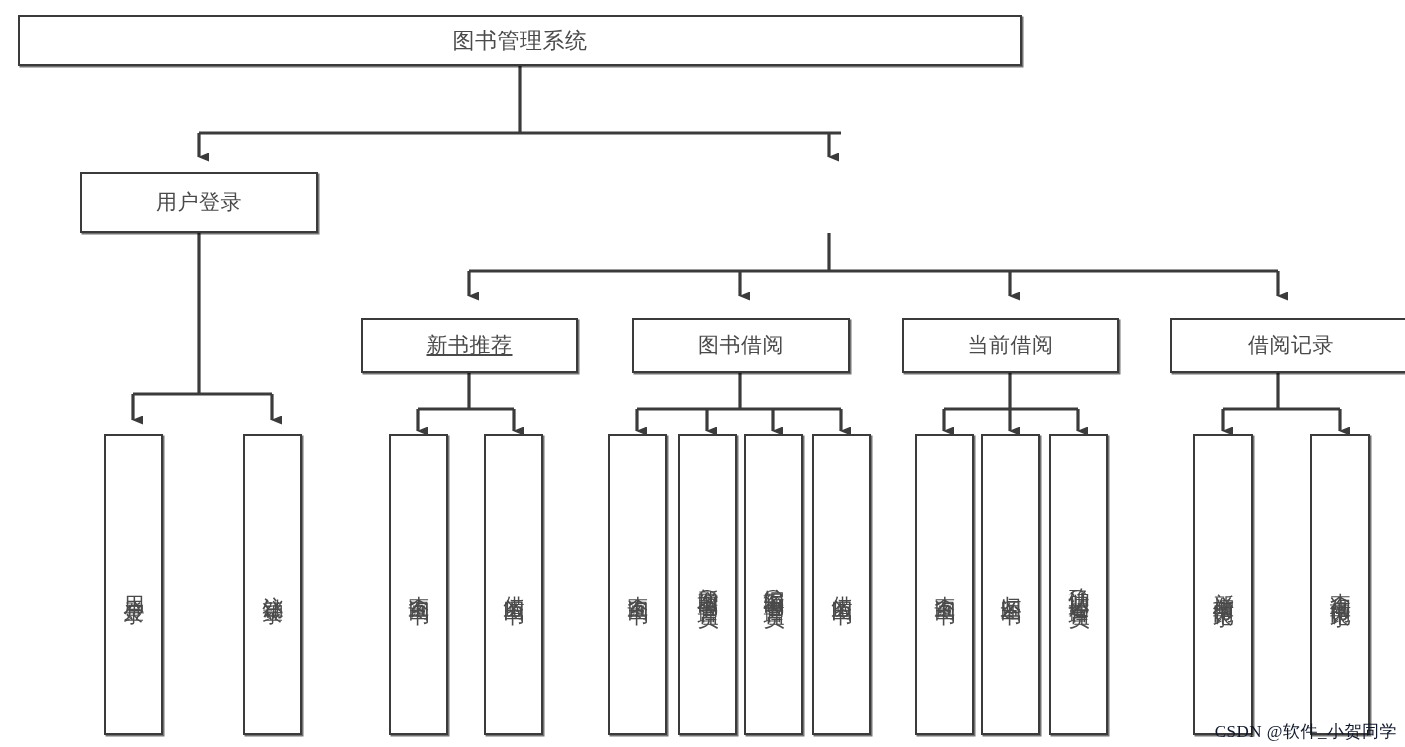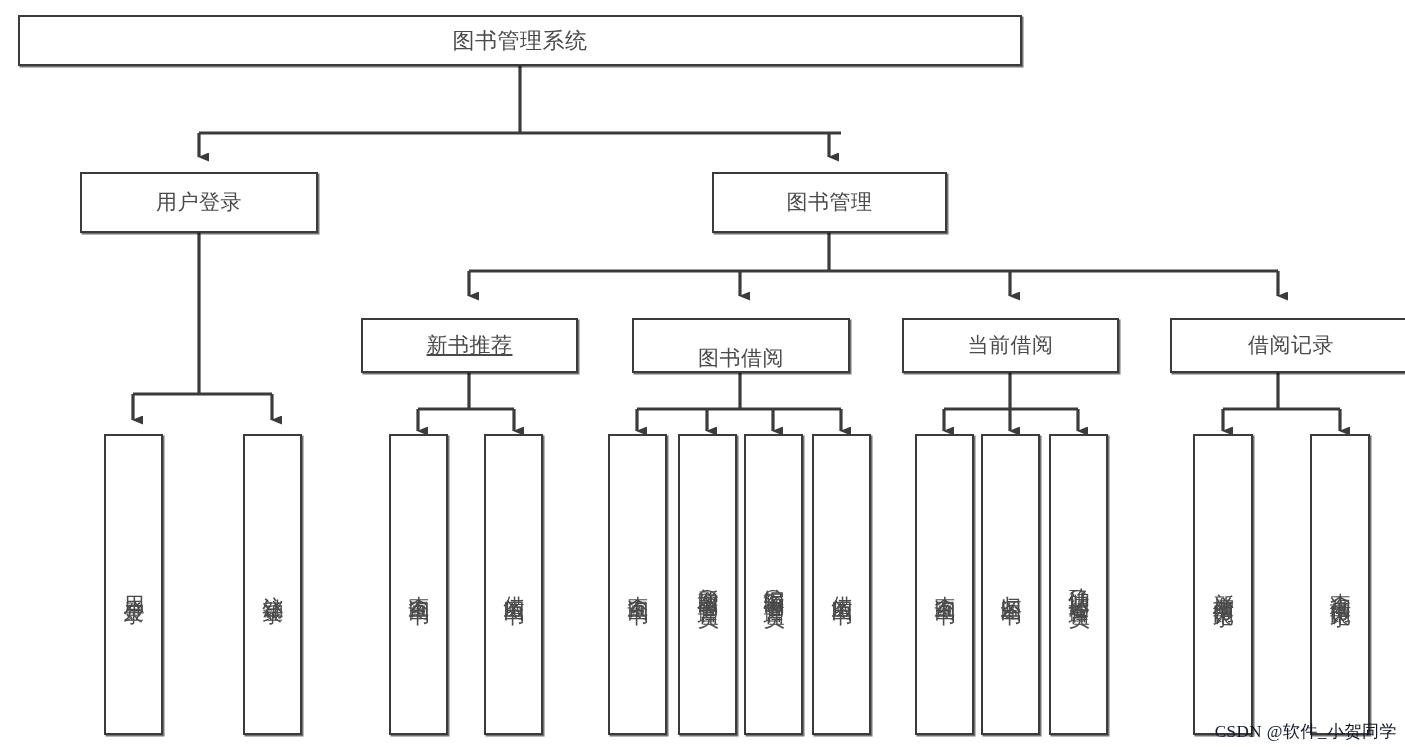--- a/index.html
+++ b/index.html
@@ -133,29 +133,26 @@
   </svg>
 
   <div class="node horiz" id="node-root" style="left:18px; top:15px; width:1004px; height:51px;">
     <span class="node-label">图书管理系统</span>
   </div>
 
   <div class="node horiz" style="left:80px; top:172px; width:238px; height:61px;">
     <span class="node-label">用户登录</span>
   </div>
 
-  <div class="node horiz" style="left:712px; top:172px; width:235px; height:61px;">
-    <span class="node-label">图书管理</span>
-  </div>
 
   <div class="node horiz" style="left:361px; top:318px; width:217px; height:55px;text-decoration:underline;">
     <span class="node-label">新书推荐</span>
   </div>
 
-  <div class="node horiz" style="left:632px; top:318px; width:218px; height:55px;align-items:flex-end;">
+  <div class="node horiz" style="left:632px; top:318px; width:218px; height:55px;">
     <span class="node-label">图书借阅</span>
   </div>
 
   <div class="node horiz" style="left:902px; top:318px; width:217px; height:55px;">
     <span class="node-label">当前借阅</span>
   </div>
 
   <div class="node horiz" style="left:1170px; top:318px; width:242px; height:55px;">
     <span class="node-label">借阅记录</span>
   </div>

